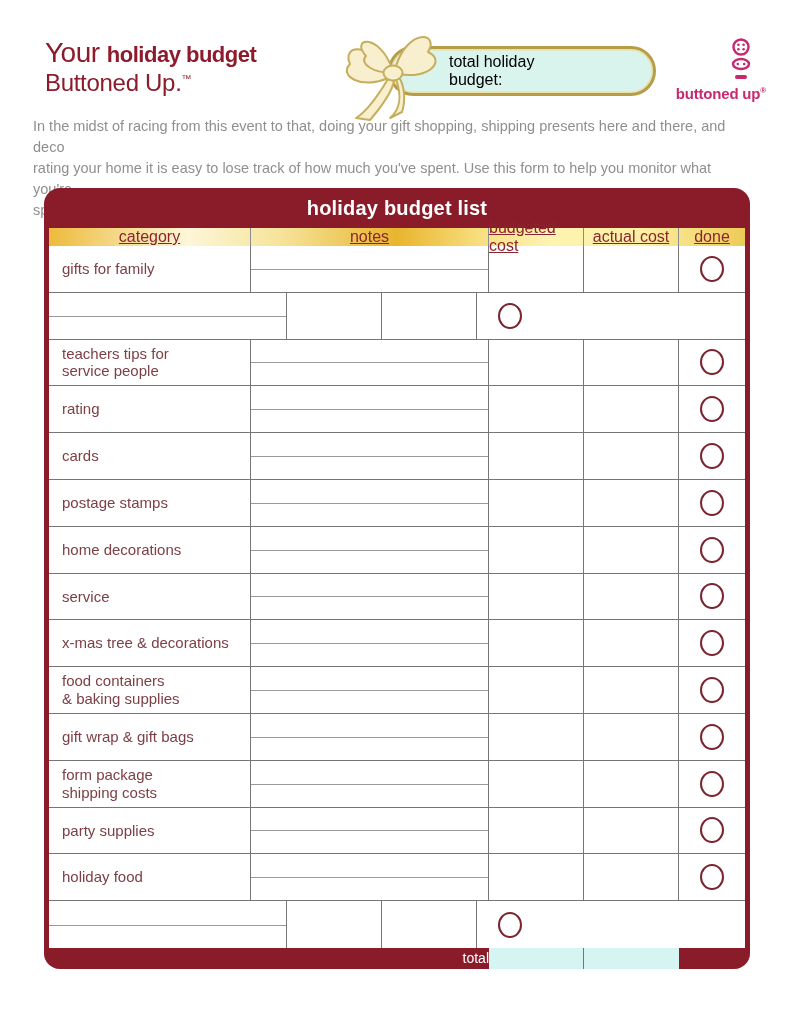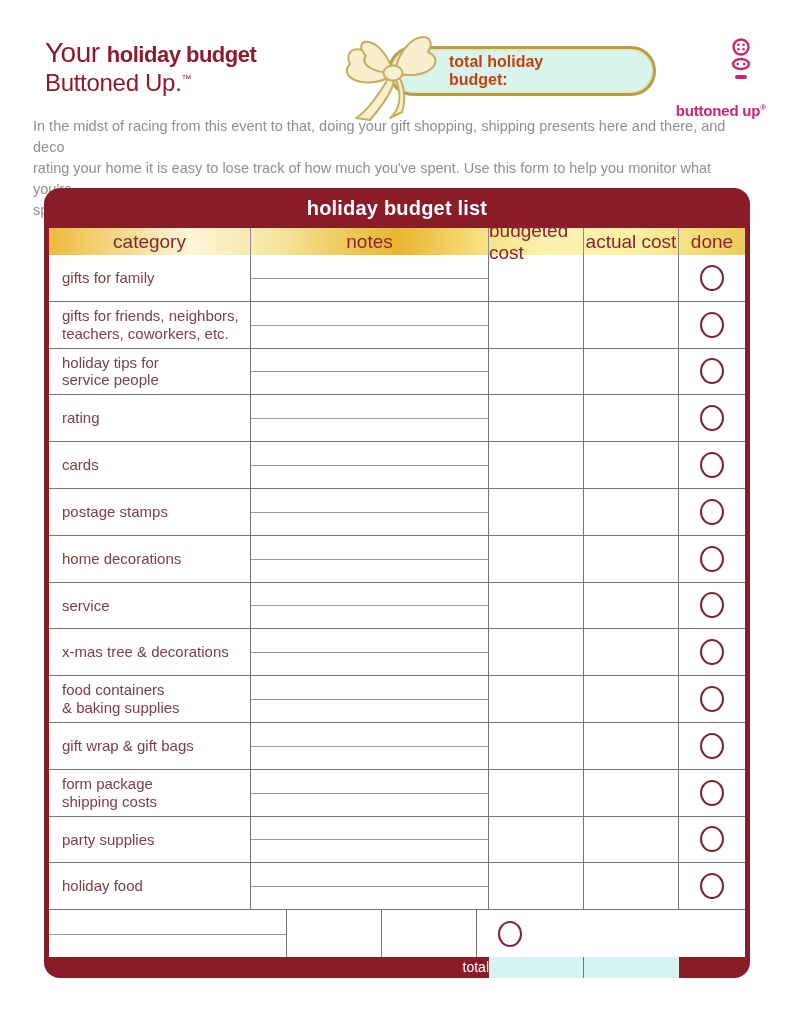--- a/index.html
+++ b/index.html
@@ -14,49 +14,50 @@
   .title .t1 { font-size:28px; letter-spacing:-0.5px; }
   .title .t1 .main { font-size:22px; font-weight:bold; letter-spacing:-0.5px; }
   .title .t2 { font-size:24px; margin-top:3px; letter-spacing:-0.3px; }
   .title .tm { font-size:10px; vertical-align:super; }
 
   .pill {
     position:absolute; left:388px; top:46px; width:268px; height:50px;
     border-radius:25px; background:#d9f4ed;
     border:3px solid #b89d47; box-shadow:inset 0 0 0 1.5px #ece0a8;
     display:flex; align-items:center; padding-left:58px;
-    color:#c2410c; font-weight:bold; font-size:16px; line-height:1.15;
+    color:#000000; font-weight:normal; font-size:16px; line-height:1.15;
     white-space:pre-line; z-index:1;
   }
   .bow { position:absolute; left:336px; top:24px; width:122px; height:98px; z-index:2; }
 
   .logo { position:absolute; right:26px; top:38px; width:110px; text-align:right; color:#c7286e; }
   .logo .icons { display:block; margin:0 8px 0 auto; }
-  .logo .word { font-size:15px; font-weight:bold; letter-spacing:-0.2px; margin-top:18px; }
+  .logo .word { font-size:15px; font-weight:bold; letter-spacing:-0.2px; margin-top:1px; }
   .logo .reg { font-size:8px; vertical-align:super; }
 
   .intro {
     position:absolute; left:33px; top:116px; width:720px;
     font-size:14.5px; line-height:1.44; color:#8f8f8f; white-space:pre-line;
   }
 
   
   .btable {
     position:absolute; left:44px; top:188px; width:706px;
     border-radius:16px; overflow:hidden; background:#8a1b29;
   }
   .table-title {
     height:40px; color:#ffffff; text-align:center;
     font-size:20px; font-weight:bold; line-height:41px; letter-spacing:0.2px;
   }
   .table-inner { border-left:5px solid #8a1b29; border-right:5px solid #8a1b29; background:#ffffff; }
 
   .colhead {
-    display:flex; height:27px; color:#8b2430; font-size:19px;
+    display:flex; height:18px; color:#8b2430; font-size:16px;
     background:linear-gradient(90deg,#edbb3c 0%,#fdf6d8 20%,#f6e49c 33%,#e8b52e 50%,#f9e286 63%,#fdf3b2 72%,#fdf0a4 85%,#eccb56 100%);
+    text-decoration:underline;
   }
   .colhead .hc {
     display:flex; align-items:center; justify-content:center;
     border-right:1.4px solid #8c8c8c;
   }
   .hc:last-child { border-right:none; }
 
   .w-cat { width:202px; } .w-notes { width:238px; }
   .w-b { width:95px; } .w-a { width:95px; } .w-done { width:66px; }
 
@@ -145,34 +146,32 @@
             <div class="writing-line"></div>
           </div>
         <div class="c-b"></div>
         <div class="c-a"></div>
         <div class="c-done">
             <div class="circle"></div>
           </div>
       </div>
 
       <div class="row">
-        <div class="c-cat">gifts for friends, neighbors,
-teachers, coworkers, etc.</div>
-        <div class="c-notes">
-            <div class="writing-line"></div>
-          </div>
-        <div class="c-b"></div>
-        <div class="c-a"></div>
-        <div class="c-done">
-            <div class="circle"></div>
-          </div>
-      </div>
-
-      <div class="row">
-        <div class="c-cat">holiday tips for
+        <div class="c-notes">
+            <div class="writing-line"></div>
+          </div>
+        <div class="c-b"></div>
+        <div class="c-a"></div>
+        <div class="c-done">
+            <div class="circle"></div>
+          </div>
+      </div>
+
+      <div class="row">
+        <div class="c-cat">teachers tips for
 service people</div>
         <div class="c-notes">
             <div class="writing-line"></div>
           </div>
         <div class="c-b"></div>
         <div class="c-a"></div>
         <div class="c-done">
             <div class="circle"></div>
           </div>
       </div>

